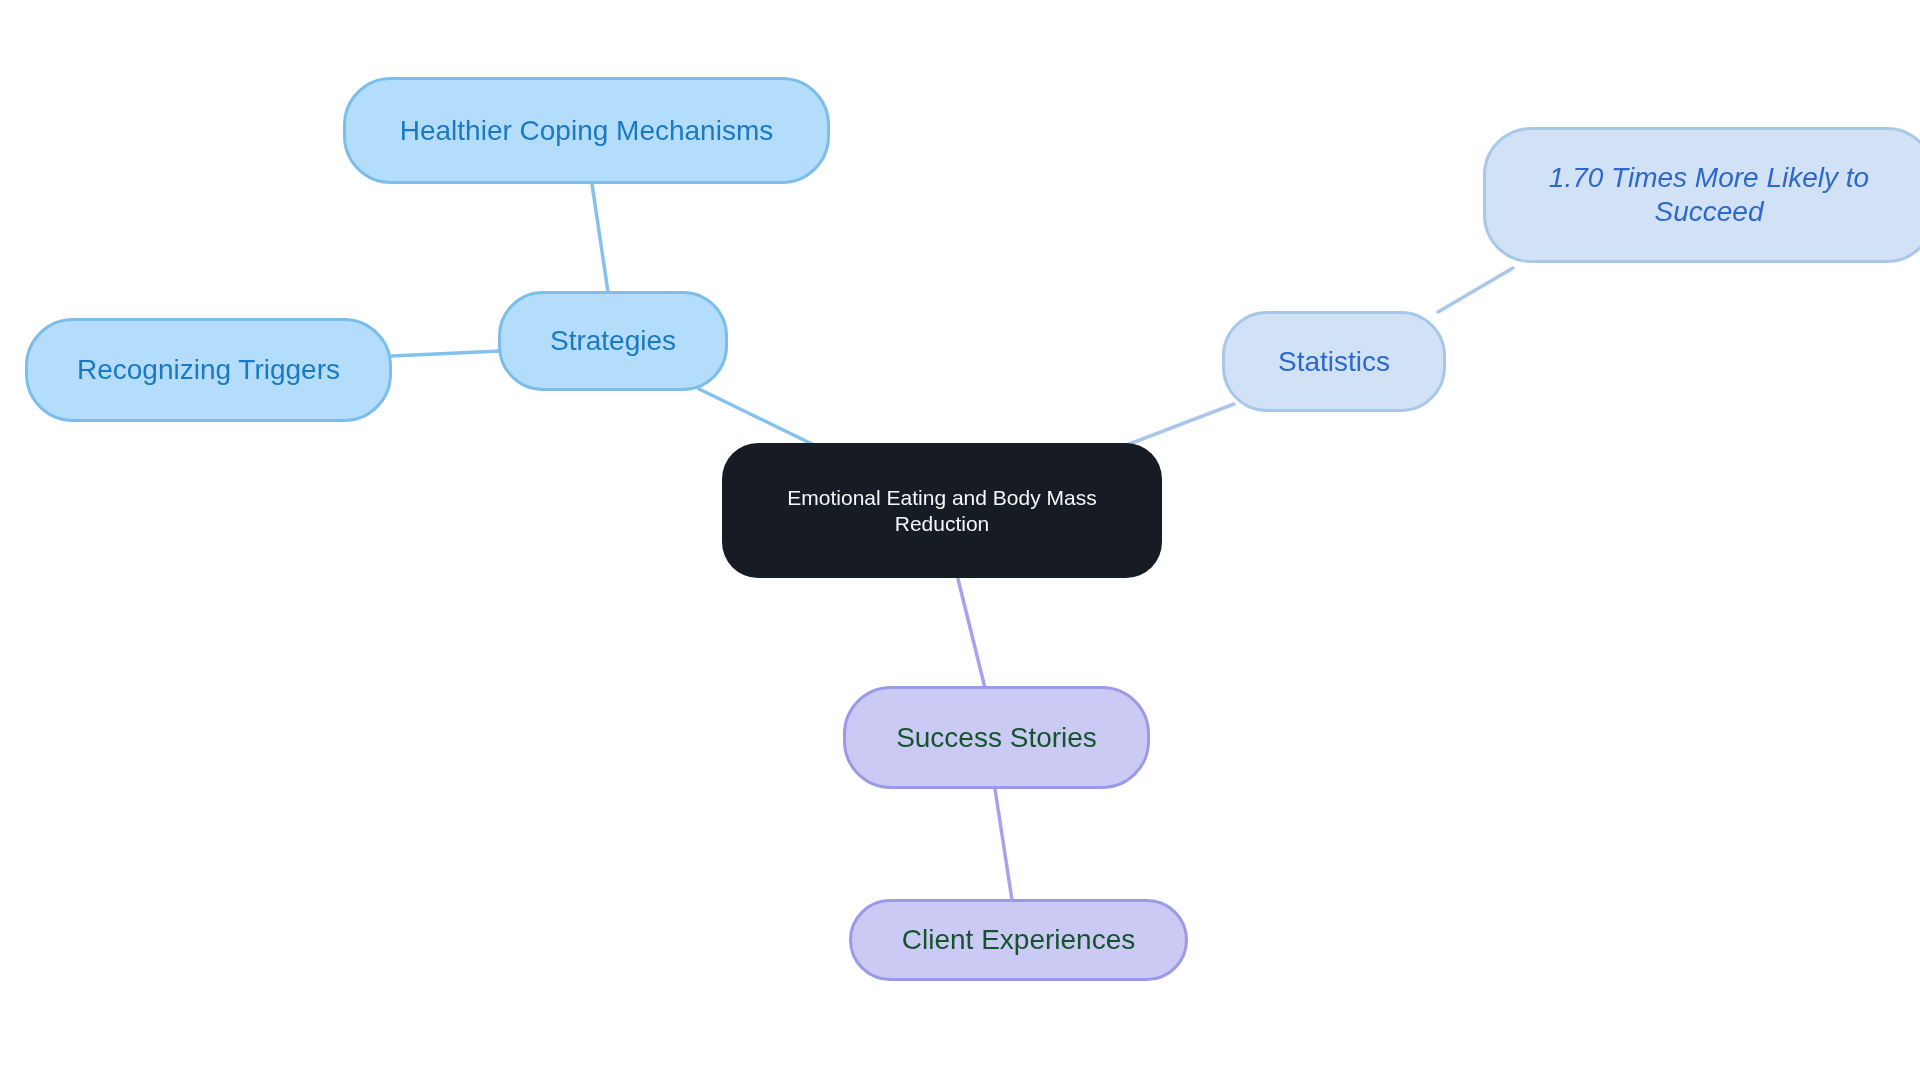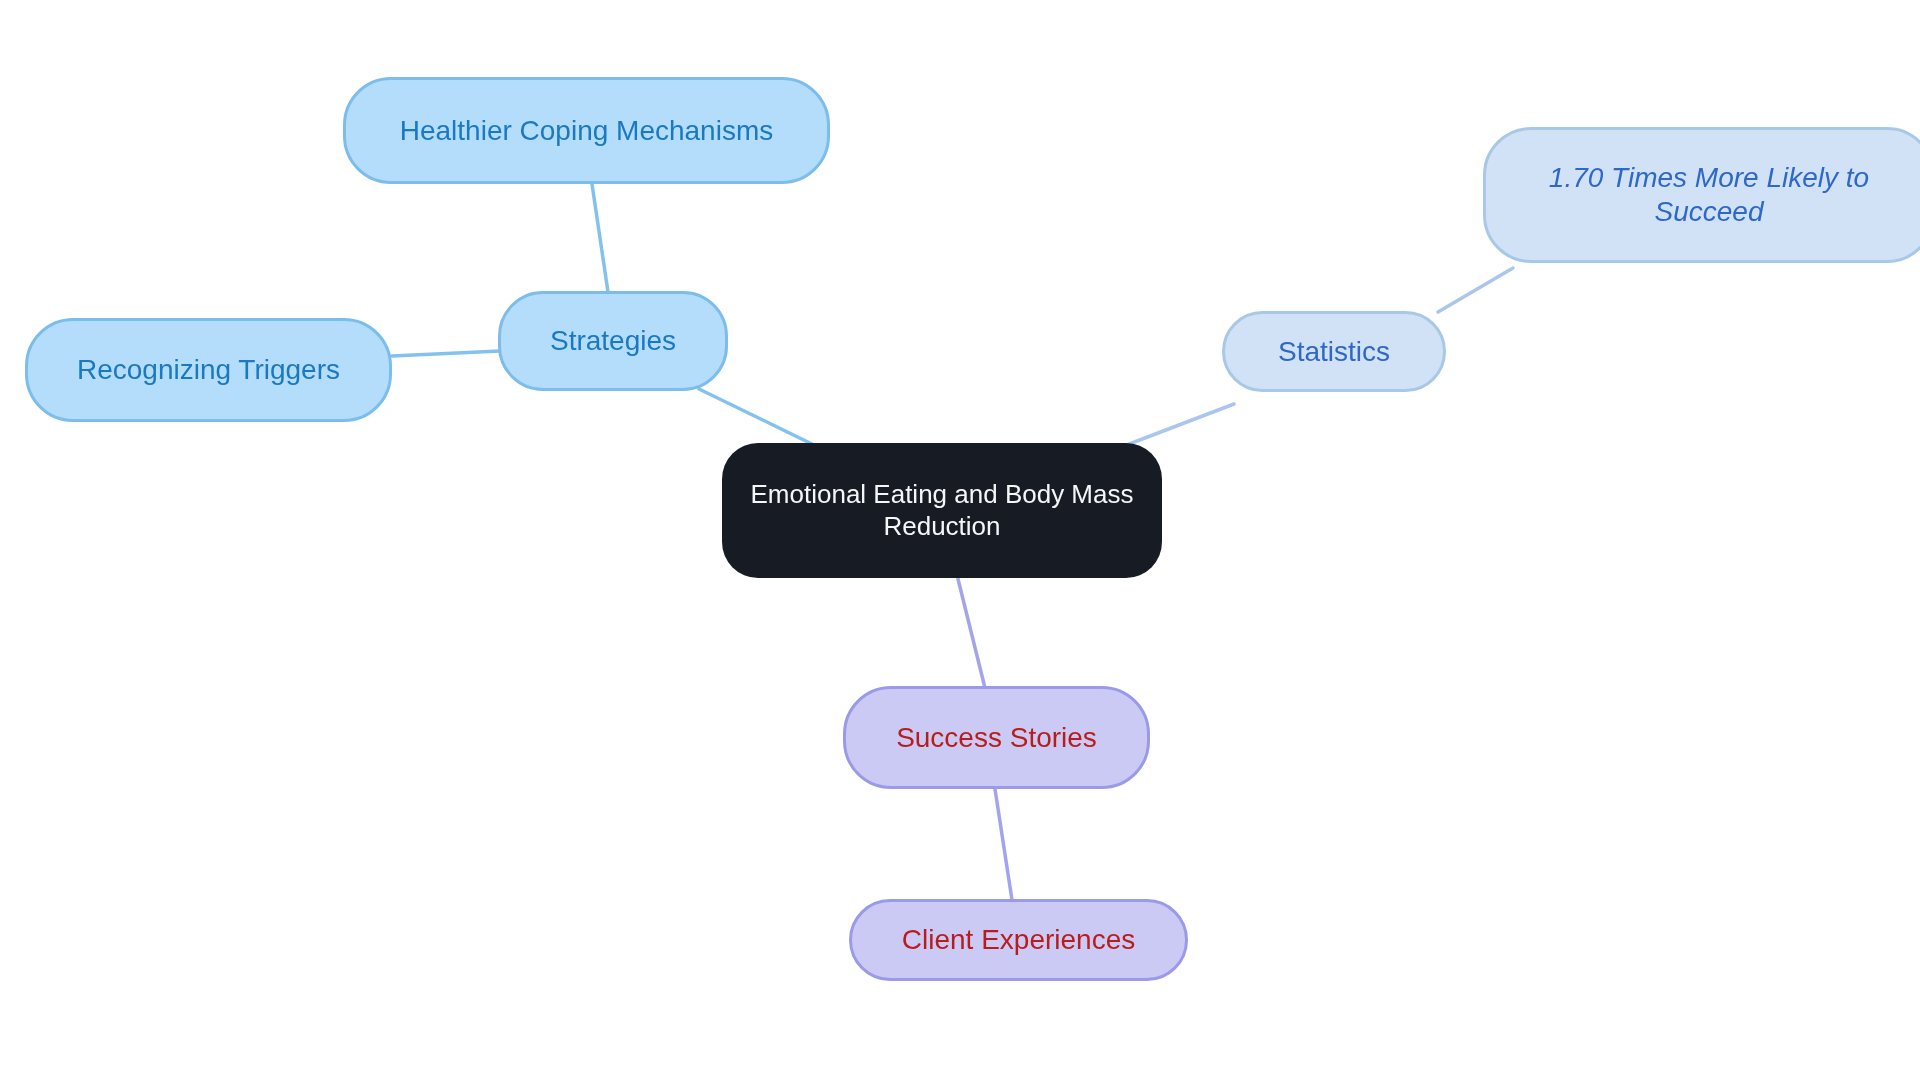--- a/index.html
+++ b/index.html
@@ -43,29 +43,29 @@
   }
   .node.peri {
     background: #d2e2f6;
     border: 3px solid #a8c8e8;
     color: #2e68c9;
     border-radius: 48px;
   }
   .node.purple {
     background: #cbcaf5;
     border: 3px solid #9b9ae8;
-    color: #b91c1c;
+    color: #14532d;
     border-radius: 48px;
   }
   .node.central {
     background: #171b24;
     border: none;
     color: #f5f6f8;
     border-radius: 36px;
-    font-size: 26px;
+    font-size: 21px;
   }
 </style>
 </head>
 <body>
 
 <div class="canvas">
 
   <svg class="edges" viewBox="0 0 1920 1083" xmlns="http://www.w3.org/2000/svg">
     <line x1="592" y1="184" x2="608" y2="292" stroke="#85c1ee" stroke-width="3.5" stroke-linecap="round"></line>
     <line x1="392" y1="356" x2="500" y2="351" stroke="#85c1ee" stroke-width="3.5" stroke-linecap="round"></line>
@@ -81,21 +81,21 @@
   </div>
 
   <div class="node blue" style="left:498px; top:291px; width:230px; height:100px; border-radius:45px;">
     <span>Strategies</span>
   </div>
 
   <div class="node blue" style="left:25px; top:318px; width:367px; height:104px;">
     <span>Recognizing Triggers</span>
   </div>
 
-  <div class="node peri" style="left:1222px; top:311px; width:224px; height:81px; border-radius:45px;">
+  <div class="node peri" style="left:1222px; top:311px; width:224px; height:101px; border-radius:45px;">
     <span>Statistics</span>
   </div>
 
   <div class="node peri" style="left:1483px; top:127px; width:452px; height:136px;font-style:italic;">
     <span>1.70 Times More Likely to Succeed</span>
   </div>
 
   <div class="node central" style="left:722px; top:443px; width:440px; height:135px;">
     <span>Emotional Eating and Body Mass Reduction</span>
   </div>

